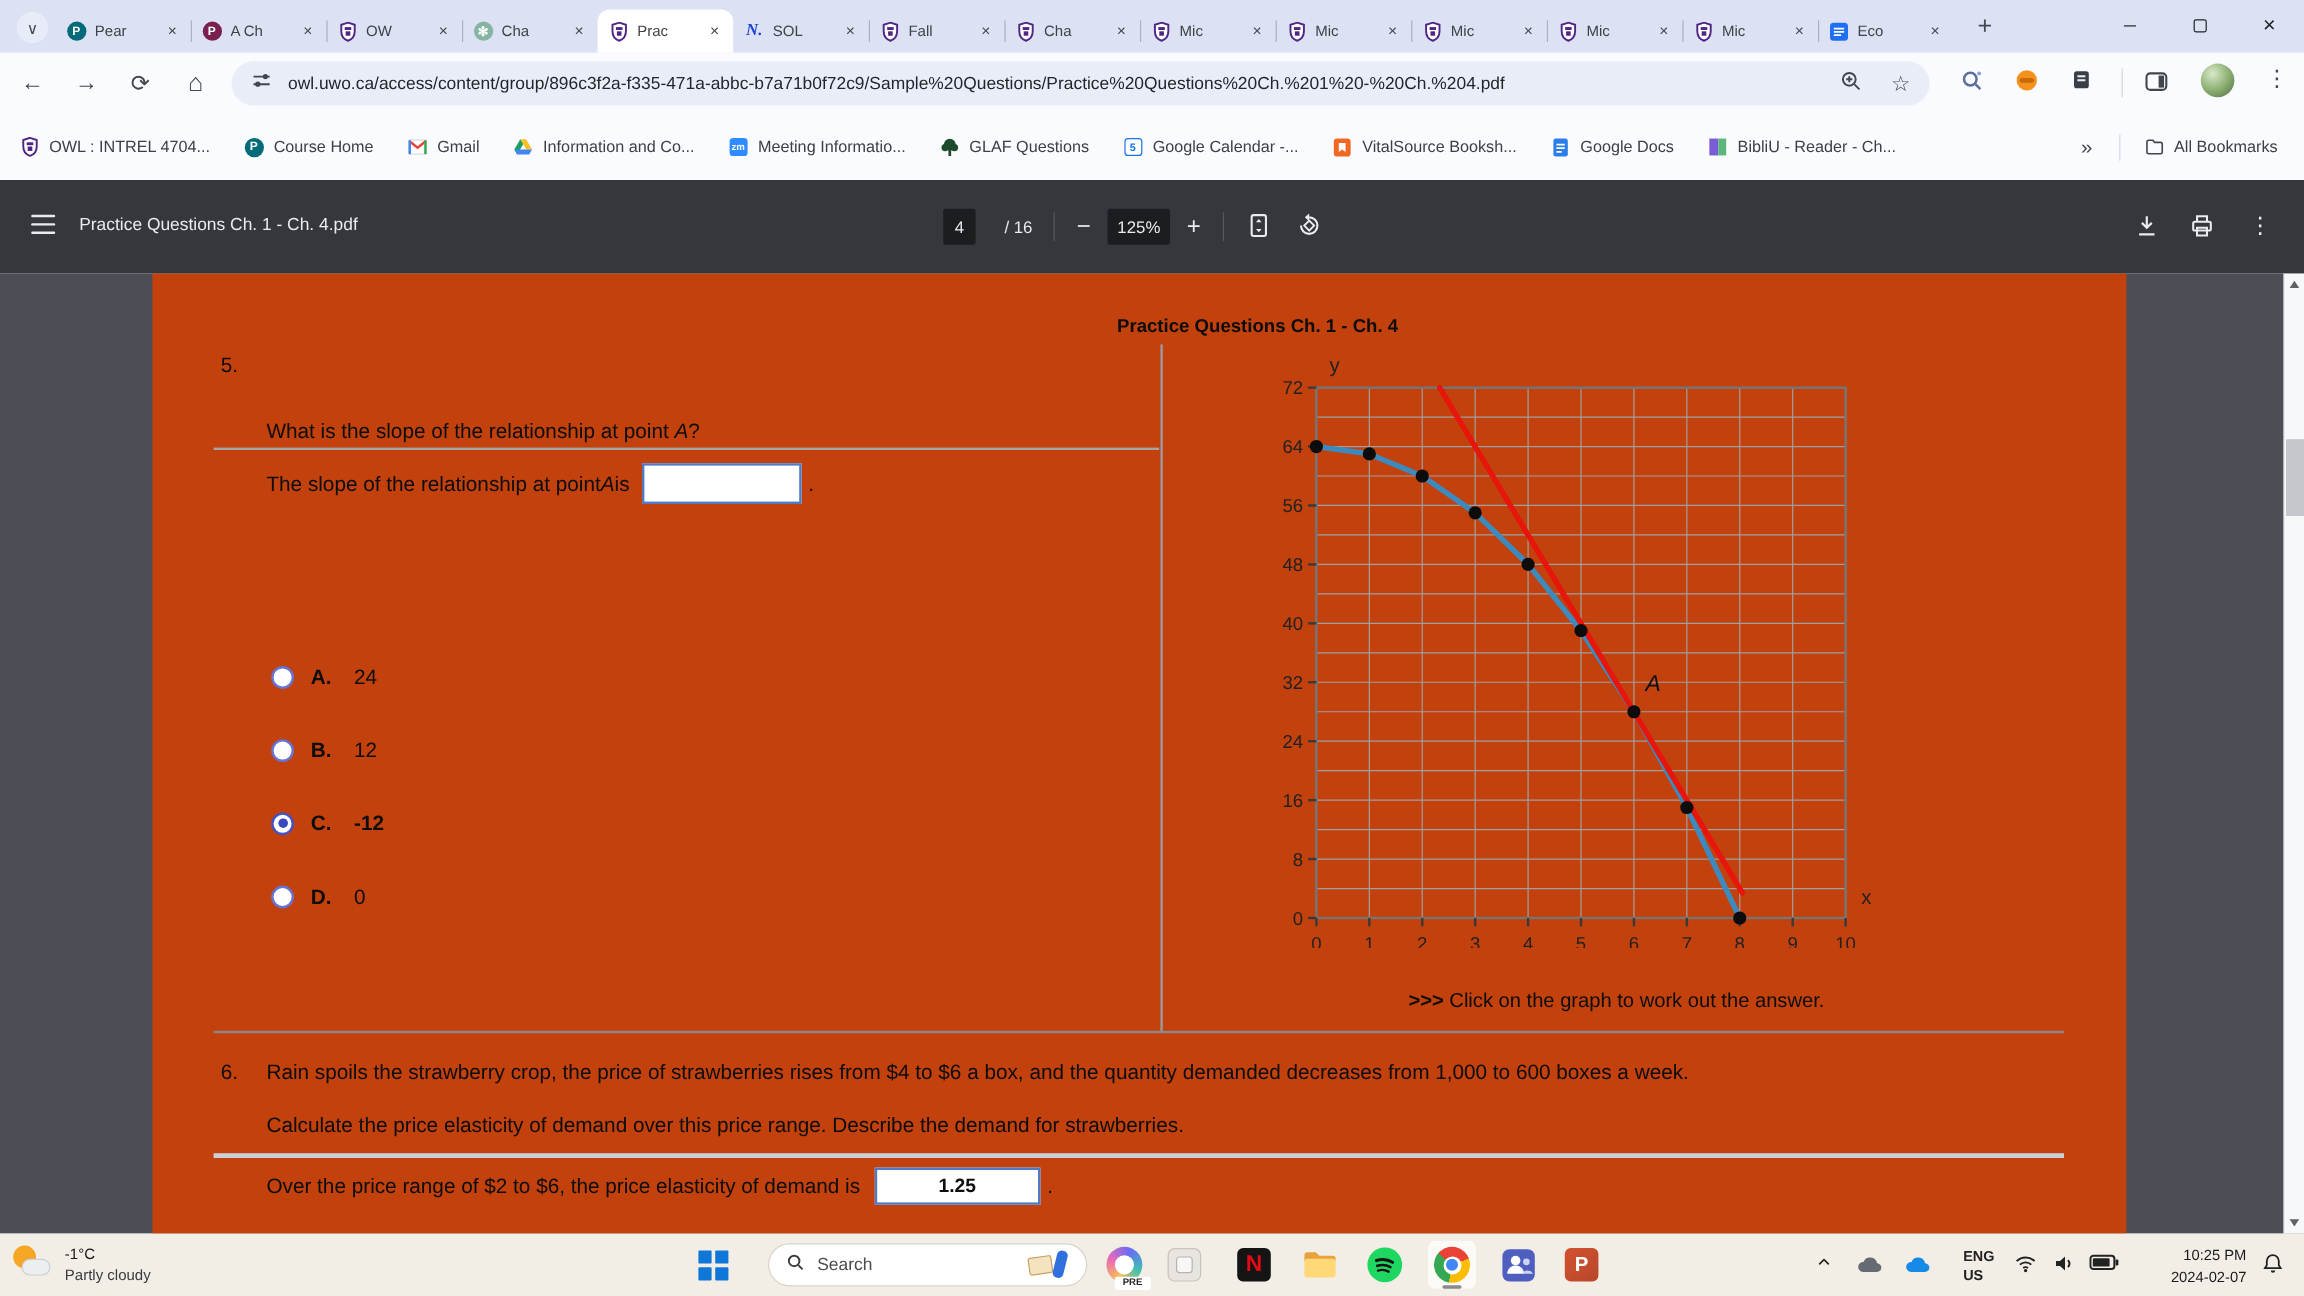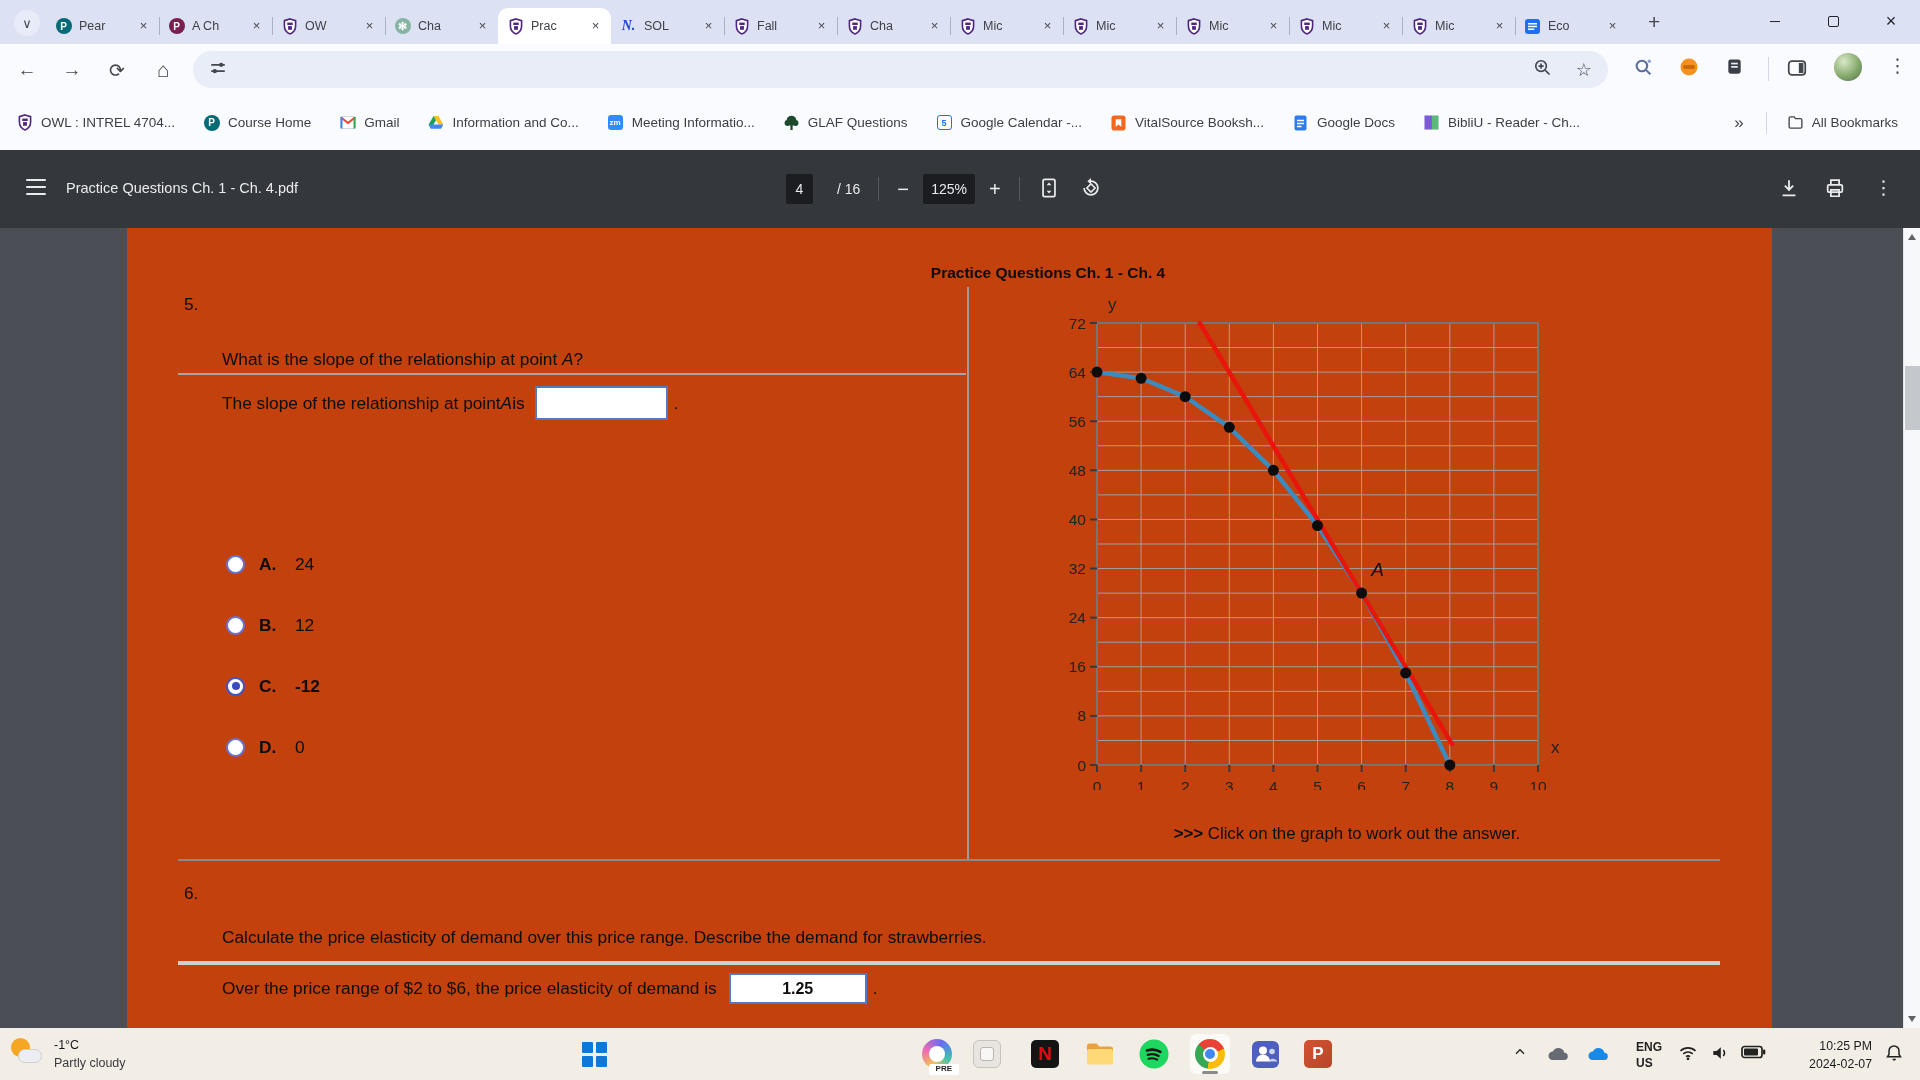--- a/index.html
+++ b/index.html
@@ -289,20 +289,21 @@
     <div class="omnibox">
       <span>
         <svg width="18" height="18" viewBox="0 0 20 20">
             <g stroke="#42464d" stroke-width="1.8" fill="none">
         <path d="M2.5 6.5 h15 M2.5 13.5 h15"></path>
             </g>
             <circle cx="13.5" cy="6.5" r="2.4" fill="#42464d"></circle>
             <circle cx="6.5" cy="13.5" r="2.4" fill="#42464d"></circle>
           </svg>
       </span>
+      <span class="urltext">owl.uwo.ca/access/content/group/896c3f2a-f335-471a-abbc-b7a71b0f72c9/Sample%20Questions/Practice%20Questions%20Ch.%201%20-%20Ch.%204.pdf</span>
       <span class="omniright">
         <span>
           <svg width="19" height="19" viewBox="0 0 20 20">
               <g stroke="#42464d" stroke-width="1.7" fill="none">
           <circle cx="8.5" cy="8.5" r="5.6"></circle>
                 <path d="M13 13 l4.4 4.4 M5.8 8.5 h5.4 M8.5 5.8 v5.4"></path>
               </g>
             </svg>
         </span>
         <span style="font-size:18px;color:#42464d">☆</span>
@@ -631,20 +632,21 @@
             <circle cx="308.6" cy="303.1111111111111" r="5.5" fill="#0c0c0c"></circle>
             <circle cx="352.7" cy="382.9166666666667" r="5.5" fill="#0c0c0c"></circle>
             <circle cx="396.8" cy="475" r="5.5" fill="#0c0c0c"></circle>
             <text x="318.302" y="285.9222222222222" font-size="19" font-style="italic" fill="#111">A</text>
           </svg></div>
       <div class="caption">
         <b>&gt;&gt;&gt;</b><span> Click on the graph to work out the answer.</span>
       </div>
 
       <div class="abs pdftext" style="left:57px;top:655px">6.</div>
+      <div class="abs pdftext" style="left:95px;top:655px;width:1530px">Rain spoils the strawberry crop, the price of strawberries rises from $4 to $6 a box, and the quantity demanded decreases from 1,000 to 600 boxes a week.</div>
       <div class="abs pdftext" style="left:95px;top:699px;width:1530px">Calculate the price elasticity of demand over this price range. Describe the demand for strawberries.</div>
       <div class="sep" style="left:51px;top:733px;width:1542px;height:4px;background:#ccd0d6"></div>
       <div class="q6ans pdftext">
         <span>Over the price range of $2 to $6, the price elasticity of demand is</span>
         <span class="inbox inbox2">1.25</span>
         <span>.</span>
       </div>
     </div>
     <div class="scrollbar">
       <div class="sb-up"></div>
@@ -663,20 +665,35 @@
         <div class="wtemp">-1°C</div>
         <div class="wdesc">Partly cloudy</div>
       </div>
     </div>
     <div class="startbtn">
         <i></i>
         <i></i>
         <i></i>
         <i></i>
       </div>
+    <div class="searchpill">
+      <span>
+        <svg width="16" height="16" viewBox="0 0 20 20">
+            <g stroke="#3c3c41" stroke-width="2" fill="none">
+              <circle cx="8.5" cy="8.5" r="5.5"></circle>
+              <path d="M12.8 12.8 l4.5 4.5"></path>
+            </g>
+          </svg>
+      </span>
+      <span class="stext">Search</span>
+      <span class="pillart">
+          <span class="book"></span>
+          <span class="pen"></span>
+        </span>
+    </div>
     <div id="taskicons">
         <div class="appicon" style="left:917px">
           <span style="position:relative;width:30px;height:30px;border-radius:50%;display:block;background:conic-gradient(from 20deg,#6a6cf5,#3fbfb2,#f5c451,#ec6bb4,#6a6cf5)">
             <span style="position:absolute;left:7px;top:7px;width:16px;height:16px;border-radius:50%;background:#fff"></span>
           </span>
           <span class="badge">PRE</span>
         </div>
         <div class="appicon" style="left:967px">
           <span style="width:28px;height:28px;border-radius:6px;background:#e8e5e0;border:1px solid #c7c3bc;display:flex;align-items:center;justify-content:center">
             <span style="width:14px;height:14px;border-radius:3px;background:#f8f7f5;border:1px solid #b9b5ae"></span>

